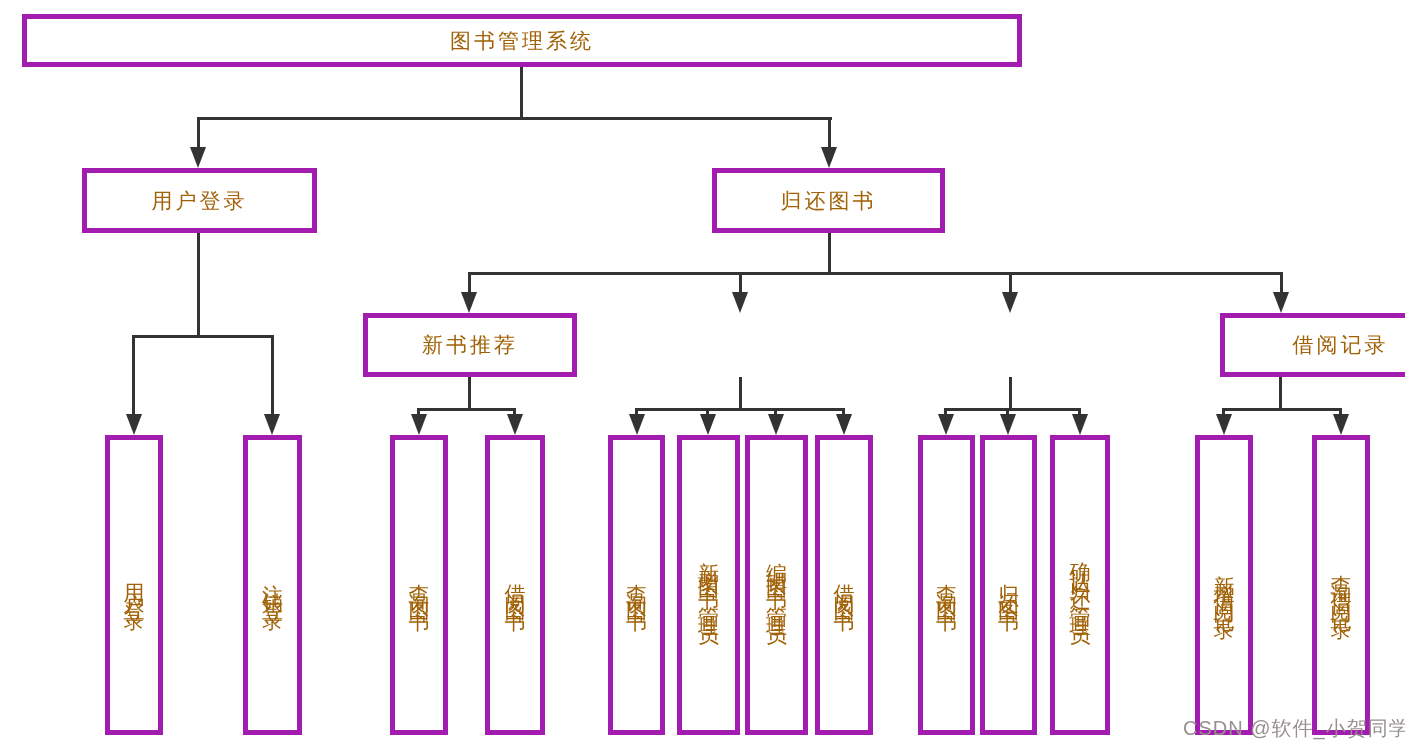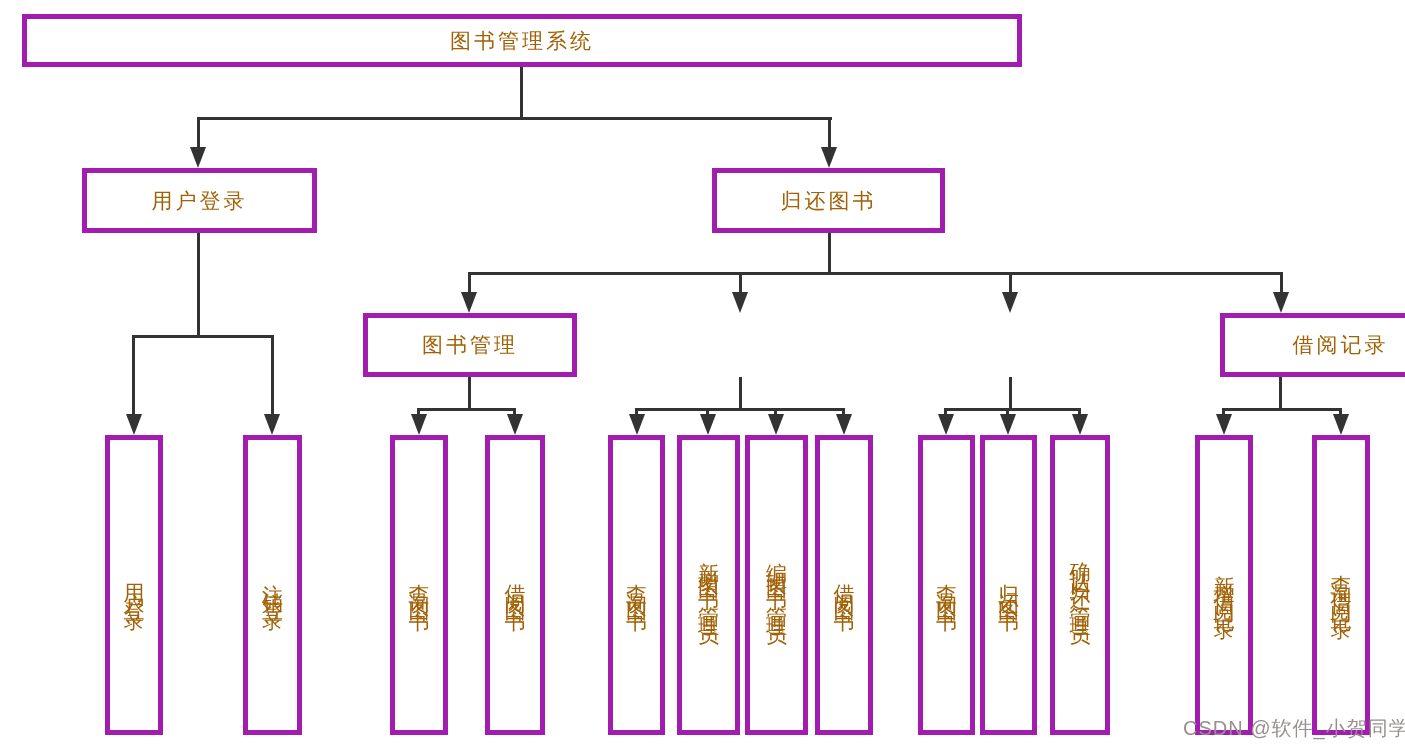--- a/index.html
+++ b/index.html
@@ -35,21 +35,21 @@
   </div>
 
   <div class="box hbox" style="left:82px;top:168px;width:235px;height:65px;">
     <span>用户登录</span>
   </div>
   <div class="box hbox" style="left:712px;top:168px;width:233px;height:65px;">
     <span>归还图书</span>
   </div>
 
   <div class="box hbox" style="left:363px;top:313px;width:214px;height:64px;">
-    <span>图书管理</span>
+    <span>新书推荐</span>
   </div>
   <div class="box hbox" style="left:1220px;top:313px;width:241px;height:64px;">
     <span>借阅记录</span>
   </div>
 
   <div class="box vbox" style="left:105px;top:435px;width:58px;height:300px;">
     <span>用户登录</span>
   </div>
   <div class="box vbox" style="left:243px;top:435px;width:59px;height:300px;">
     <span>注销登录</span>

